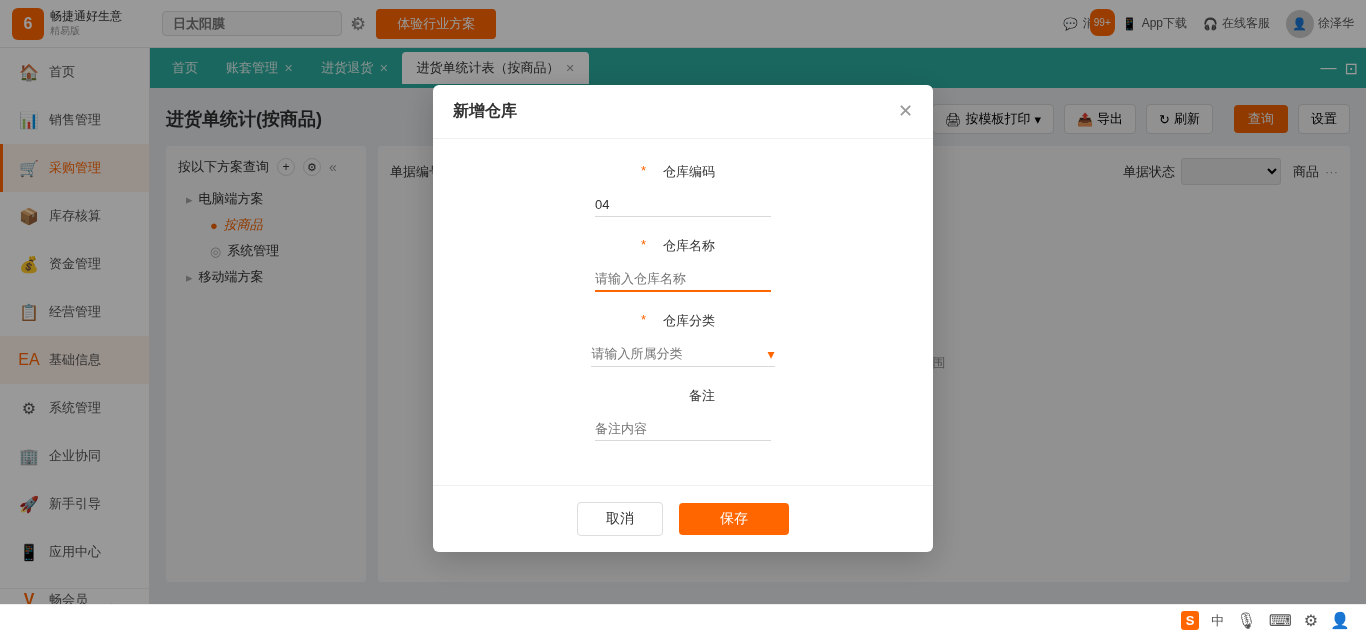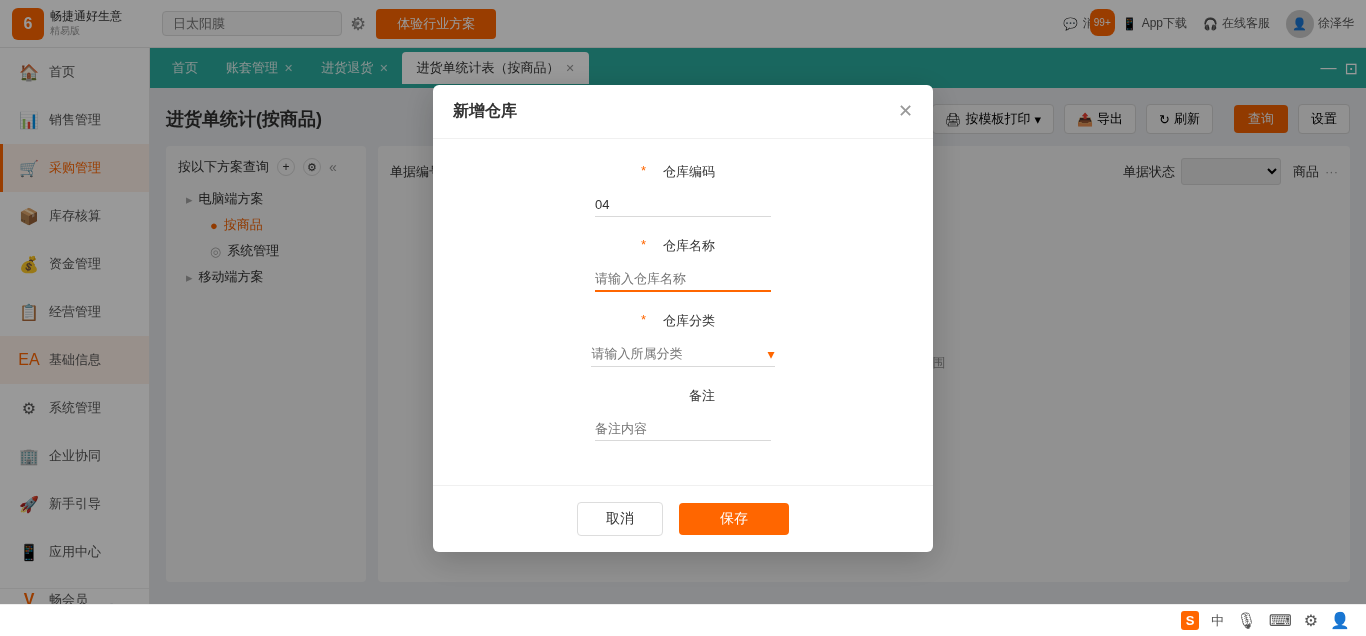--- a/index.html
+++ b/index.html
@@ -42,20 +42,21 @@
       width: 180px;
       margin-right: 8px;
     }
     .top-search input {
       border: none;
       background: transparent;
       outline: none;
       font-size: 13px;
       flex: 1;
       color: #333;
+      font-weight: bold;
     }
     .top-btn-experience {
       background: #f60;
       color: #fff;
       border: none;
       border-radius: 4px;
       padding: 6px 21px;
       cursor: pointer;
       font-size: 13px;
     }
@@ -530,21 +531,21 @@
         <span style="cursor:pointer;color:#999;font-size:14px;">«</span>
       </div>
       <div class="tree-area">
         <div class="tree-item">
           <span style="color:#aaa;">▸</span>
           <span>电脑端方案</span>
         </div>
         <div class="tree-sub">
           <div class="tree-item active">
             <span style="color:#f60;">●</span>
-            <span style="color:#f60;">按商品</span>
+            <span style="color:#f60;font-style:italic;">按商品</span>
           </div>
           <div class="tree-item">
             <span style="color:#aaa;">◎</span>
             <span>系统管理</span>
           </div>
         </div>
         <div class="tree-item">
           <span style="color:#aaa;">▸</span>
           <span>移动端方案</span>
         </div>

